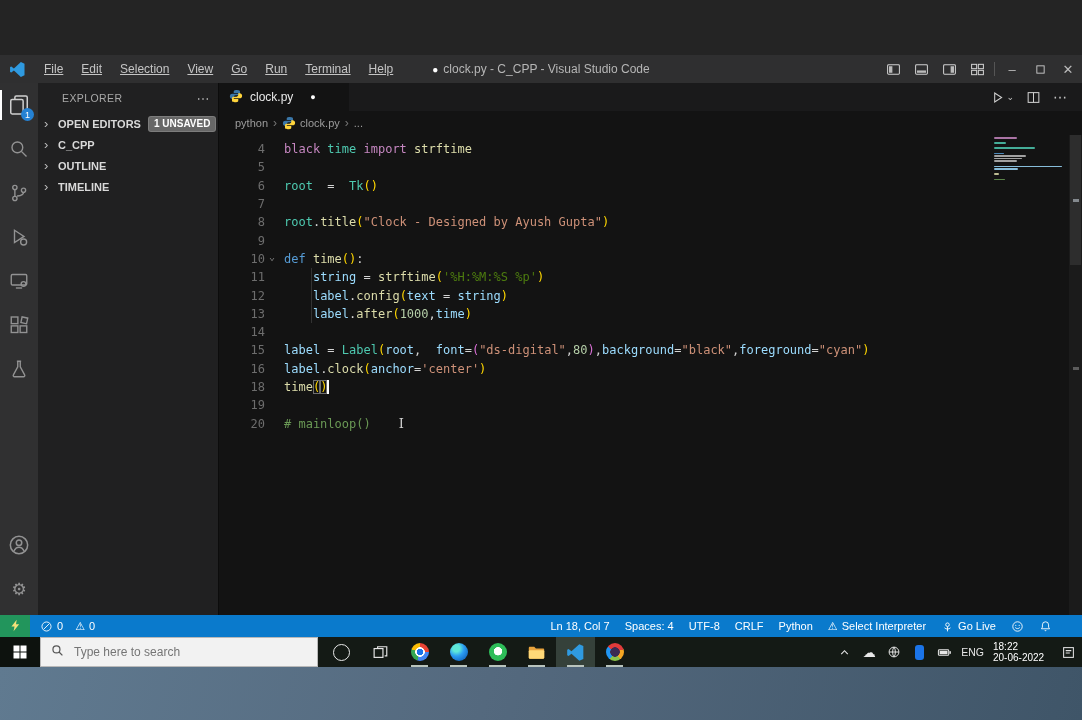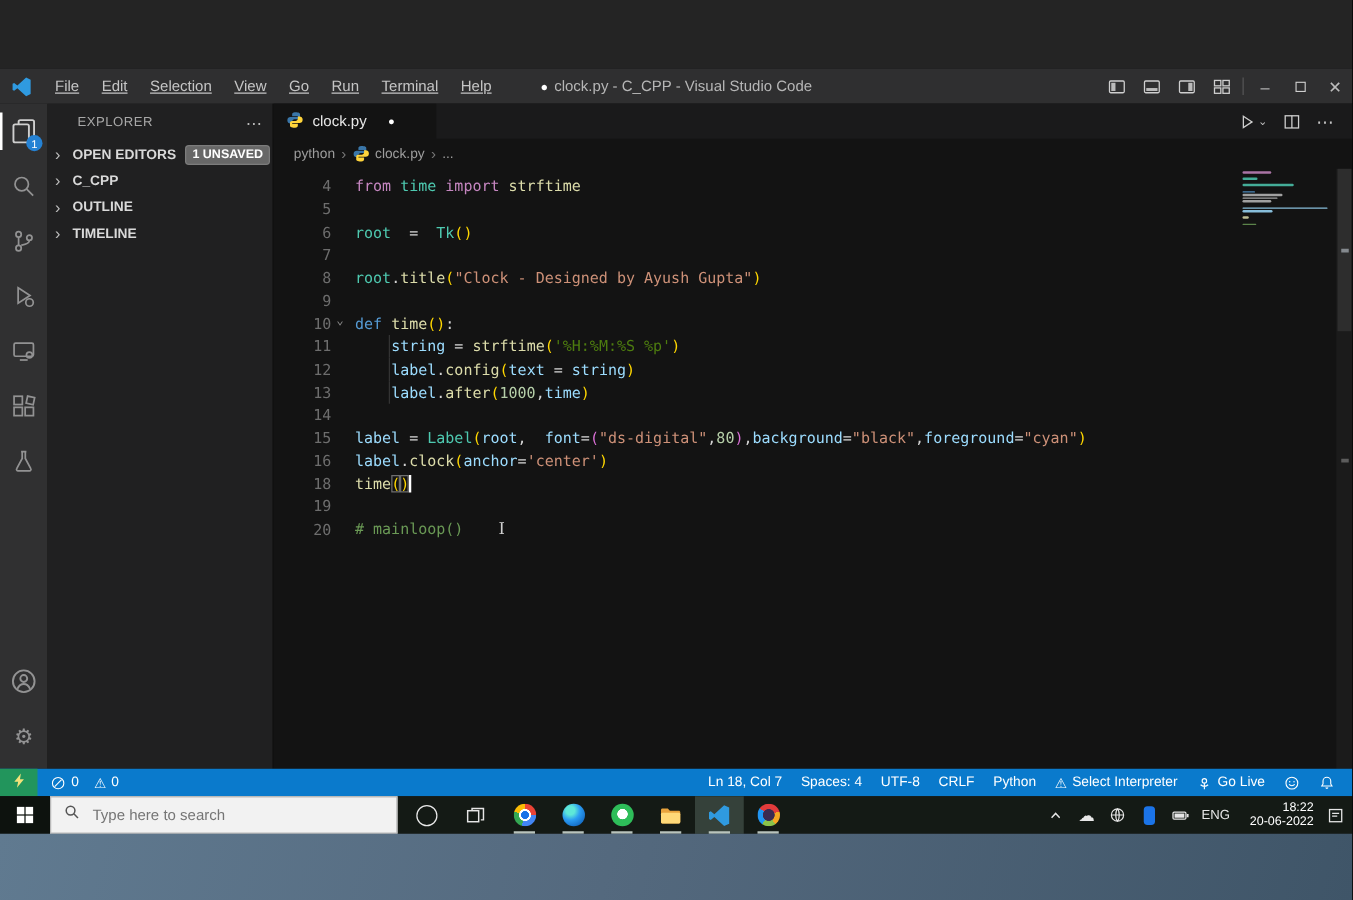--- a/index.html
+++ b/index.html
@@ -63,35 +63,35 @@
   .mm-row{height:1.6px;margin-bottom:1px;border-radius:1px;opacity:.85;}
   .scrollbar{position:absolute;top:0;right:0;width:13px;bottom:0;background:#1b1b1b;}
   .scroll-slider{position:absolute;top:0;left:1px;right:1px;height:130px;background:rgba(130,130,130,.18);}
   .ov-mark{position:absolute;right:3px;width:6px;height:3px;background:#9aa0a6;opacity:.8;}
   
   .statusbar{position:absolute;top:615px;left:0;width:1082px;height:22px;background:#0a7acc;
              display:flex;align-items:center;font-size:11px;color:#fff;}
   .remote{width:30px;height:100%;background:#22955c;display:flex;align-items:center;justify-content:center;}
   .sb-item{display:flex;align-items:center;gap:4px;padding:0 6px;height:100%;}
   .sb-left{display:flex;align-items:center;padding-left:4px;}
-  .sb-right{margin-left:auto;display:flex;align-items:center;gap:3px;padding-right:8px;}
+  .sb-right{margin-left:auto;display:flex;align-items:center;gap:3px;padding-right:24px;}
   
   .taskbar{position:absolute;top:637px;left:0;width:1082px;height:30px;background:#141a15;
            display:flex;align-items:stretch;color:#e6e6e6;}
   .tb-start{width:40px;display:flex;align-items:center;justify-content:center;background:#0d120e;}
   .tb-search{width:278px;background:#f2f2f2;display:flex;align-items:center;gap:8px;padding:0 10px;border:1px solid #b9b9b9;box-sizing:border-box;}
   .tb-search input{border:none;outline:none;background:transparent;font-size:12px;color:#444;
                    font-family:"Liberation Sans", sans-serif;width:200px;}
   .tb-apps{display:flex;align-items:stretch;margin-left:4px;}
   .tb-app{width:39px;display:flex;align-items:center;justify-content:center;position:relative;}
   .tb-app.active{background:#35413a;}
   .tb-app.running::after{content:"";position:absolute;bottom:0;left:11px;right:11px;height:2px;background:#b9c4bd;}
   .tray{margin-left:auto;display:flex;align-items:center;gap:9px;padding-right:6px;font-size:10px;}
   .tray .tr-icon{display:flex;align-items:center;justify-content:center;width:16px;}
-  .tray .clock{text-align:right;line-height:11px;font-size:10px;color:#fff;width:58px;}
+  .tray .clock{text-align:left;line-height:11px;font-size:10px;color:#fff;width:58px;}
   .cloud-glyph{font-size:13px;color:#e8e8e8;}
   
   .circ{width:18px;height:18px;border-radius:50%;}
   .i-chrome{background:
       radial-gradient(circle at 50% 50%, #1a73e8 0 3px, transparent 3.4px),
       radial-gradient(circle at 50% 50%, #fff 0 4.6px, transparent 5px),
       conic-gradient(#ea4335 0 25%, #4285f4 25% 55%, #34a853 55% 80%, #fbbc05 80% 100%);}
   .i-edge{background:radial-gradient(circle at 35% 30%, #5ee8d8 0 20%, #2b9cf2 45%, #0d5bb5 90%);}
   .i-greenapp{background:radial-gradient(circle at 50% 46%, #fff 0 30%, #2ebd59 33%);}
   .i-ring{background:
@@ -369,21 +369,21 @@
             <div class="mm-row" style="width: 0px; background: transparent;"></div>
             <div class="mm-row" style="width: 10.8px; background: rgb(106, 153, 85);"></div>
           </div>
         <div class="scrollbar">
           <div class="scroll-slider"></div>
           <div class="ov-mark" style="top:64px"></div>
           <div class="ov-mark" style="top:232px;background:#6d6d6d"></div>
         </div>
       <div class="cl">
             <span class="ln">4</span>
-            <span class="lc"><span class="tk-kw">from </span><span class="tk-type">time</span><span class="tk-kw"> import </span><span class="tk-fn">strftime</span></span>
+            <span class="lc"><span class="tk-kw">black </span><span class="tk-type">time</span><span class="tk-kw"> import </span><span class="tk-fn">strftime</span></span>
           </div>
           <div class="cl">
             <span class="ln">5</span>
             <span class="lc"></span>
           </div>
           <div class="cl">
             <span class="ln">6</span>
             <span class="lc"><span class="tk-type">root</span><span class="tk-pun">  =  </span><span class="tk-type">Tk</span><span class="tk-brY">()</span></span>
           </div>
           <div class="cl">

